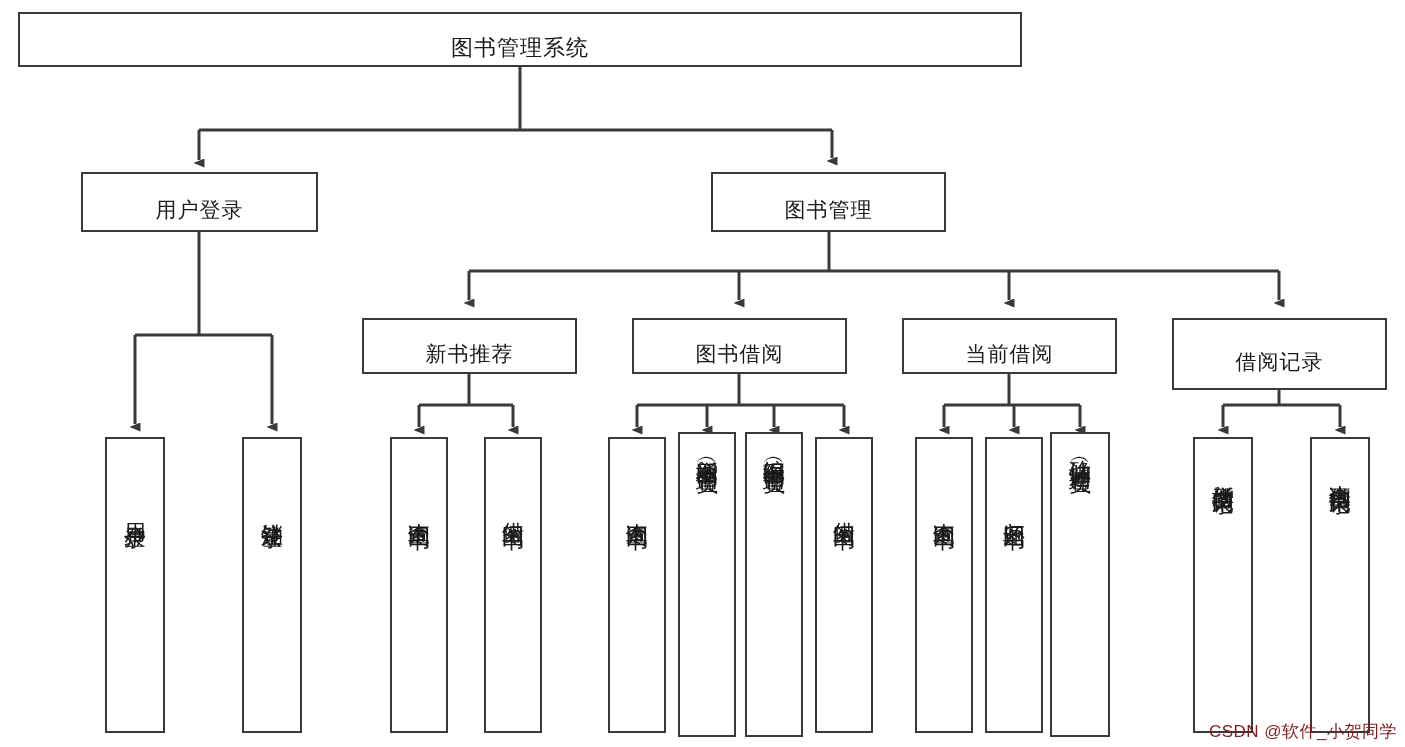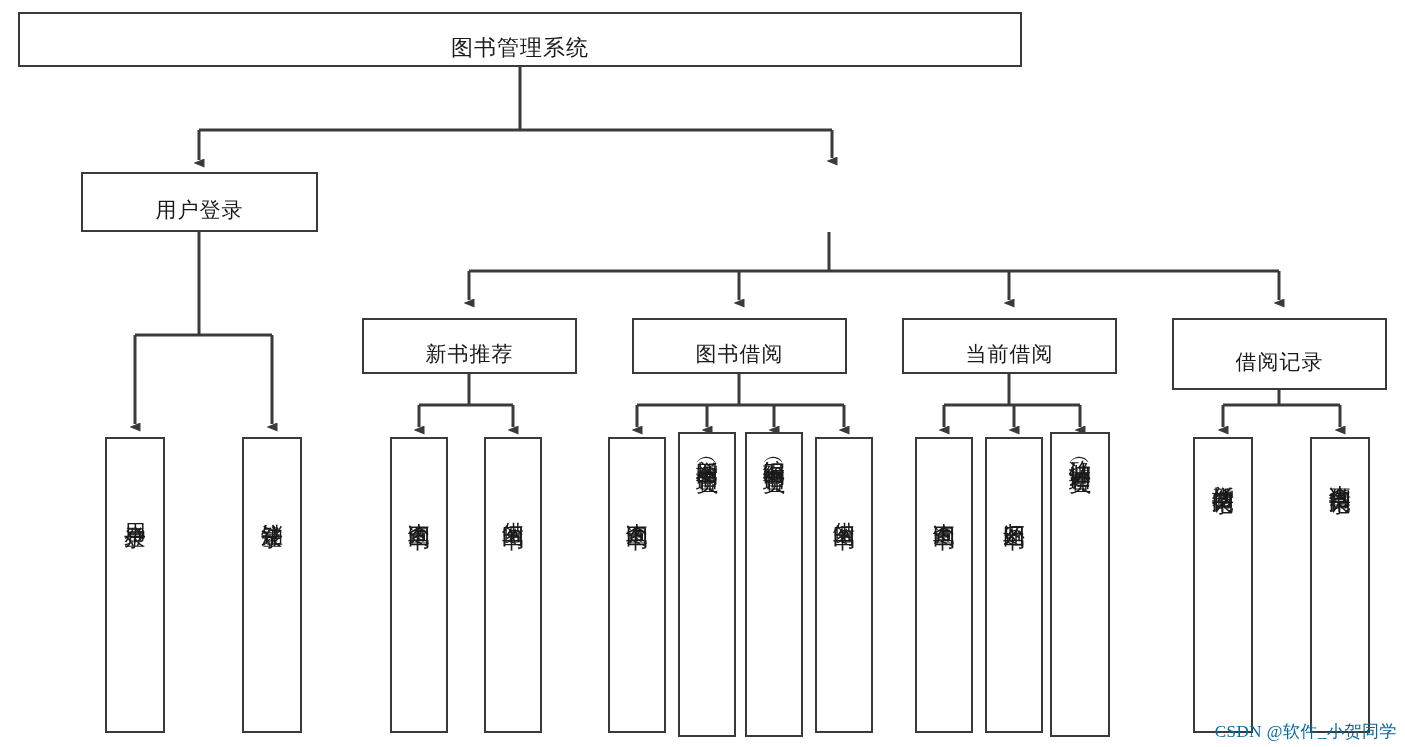--- a/index.html
+++ b/index.html
@@ -64,24 +64,24 @@
     letter-spacing: 2px;
     line-height: 1;
     margin: 0 auto;
   }
 
   #watermark {
     position: absolute;
     right: 8px;
     bottom: 4px;
     font-size: 17px;
-    color: #0369a1;
+    color: #7f1d1d;
     letter-spacing: 0.5px;
     white-space: nowrap;
-    font-family: Liberation Serif, serif;
+    font-family: Liberation Sans, sans-serif;
   }
 </style>
 </head>
 <body>
 
 <div id="canvas">
 
   <svg id="edges" viewBox="0 0 1405 747" width="1405" height="747" aria-hidden="true">
     <defs>
       <marker id="arrow" markerWidth="9" markerHeight="11" refX="1.5" refY="5.5" orient="auto" markerUnits="userSpaceOnUse">
@@ -133,20 +133,23 @@
   </svg>
 
   <div class="node h root" style="left:18px; top:12px; width:1004px; height:55px;">
     <span class="lbl">图书管理系统</span>
   </div>
 
   <div class="node h" style="left:81px; top:172px; width:237px; height:60px;">
     <span class="lbl">用户登录</span>
   </div>
 
+  <div class="node h" style="left:711px; top:172px; width:235px; height:60px;">
+    <span class="lbl">图书管理</span>
+  </div>
 
   <div class="node h" style="left:362px; top:318px; width:215px; height:56px;">
     <span class="lbl">新书推荐</span>
   </div>
 
   <div class="node h" style="left:902px; top:318px; width:215px; height:56px;">
     <span class="lbl">当前借阅</span>
   </div>
 
   <div class="node h" style="left:632px; top:318px; width:215px; height:56px;">

